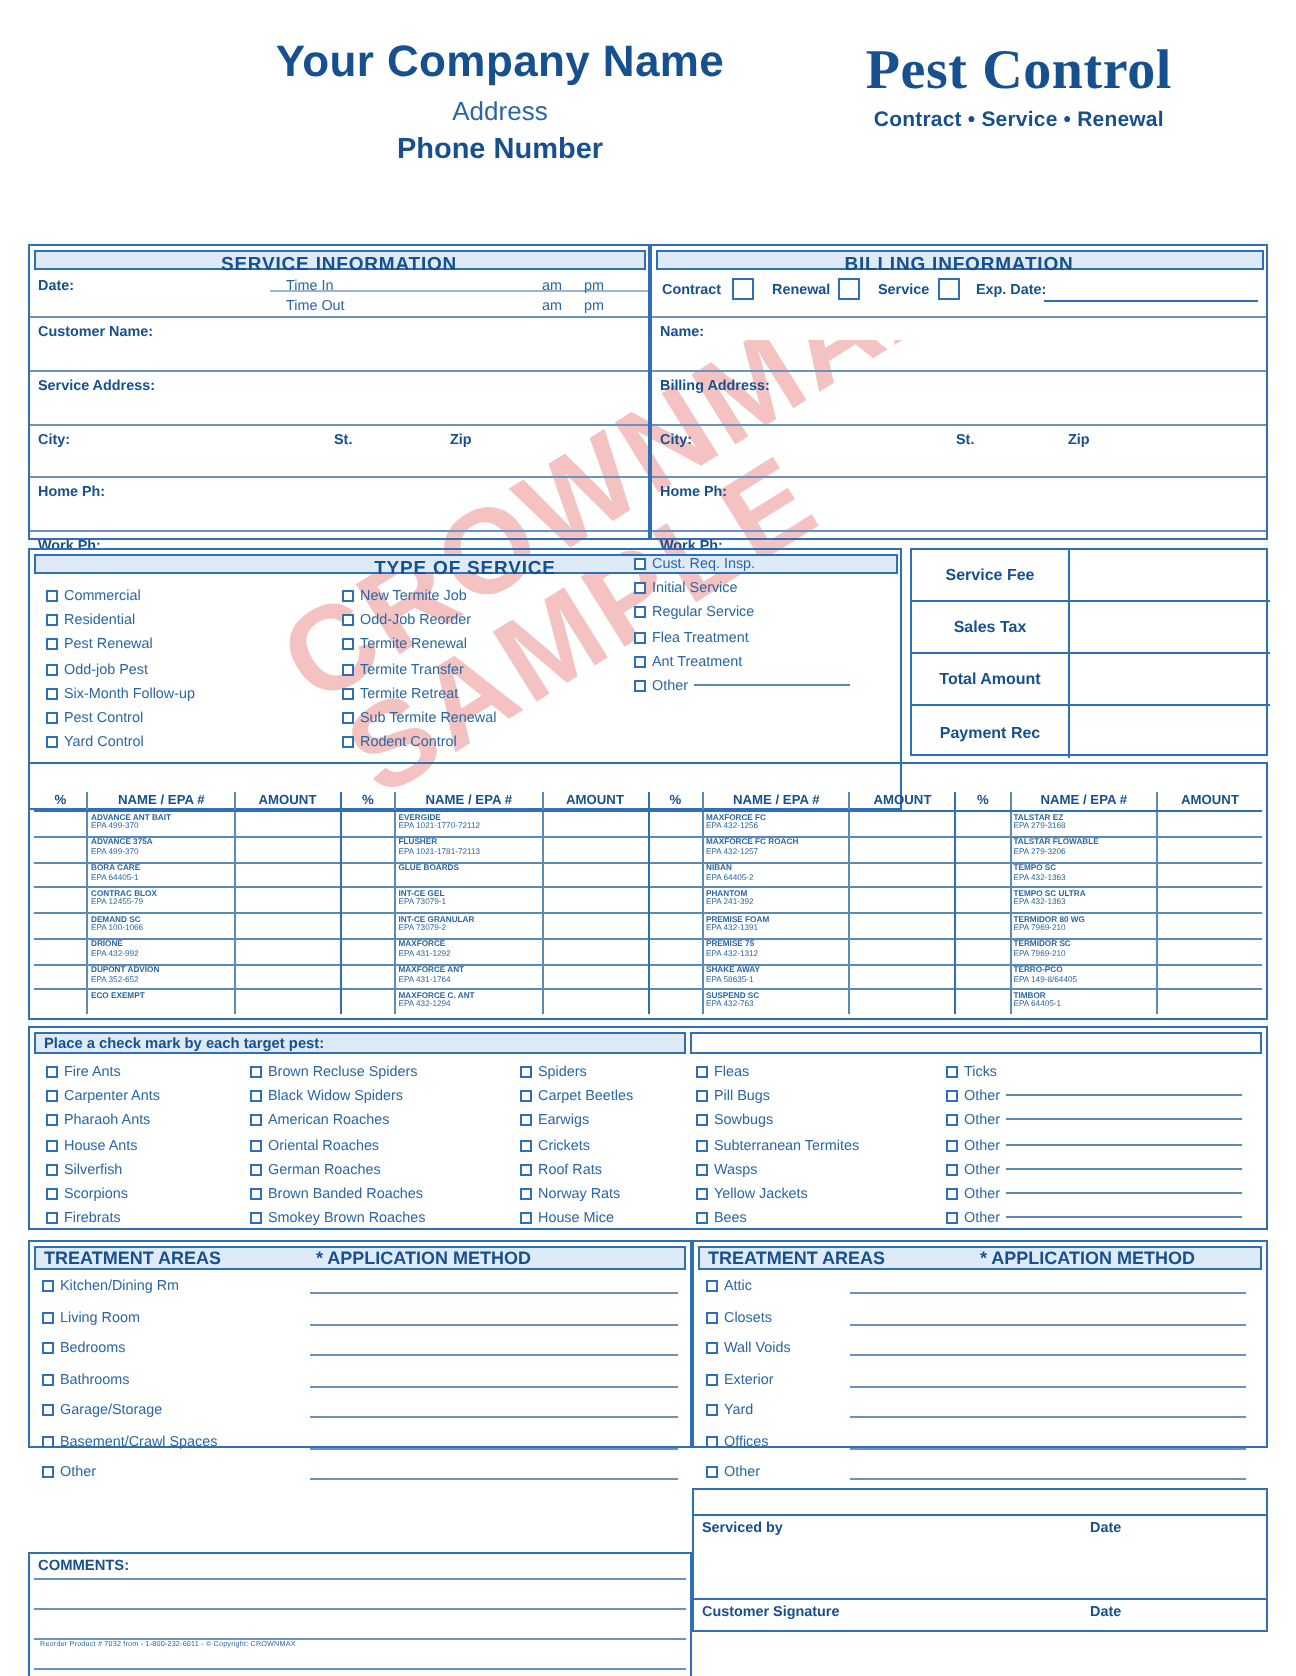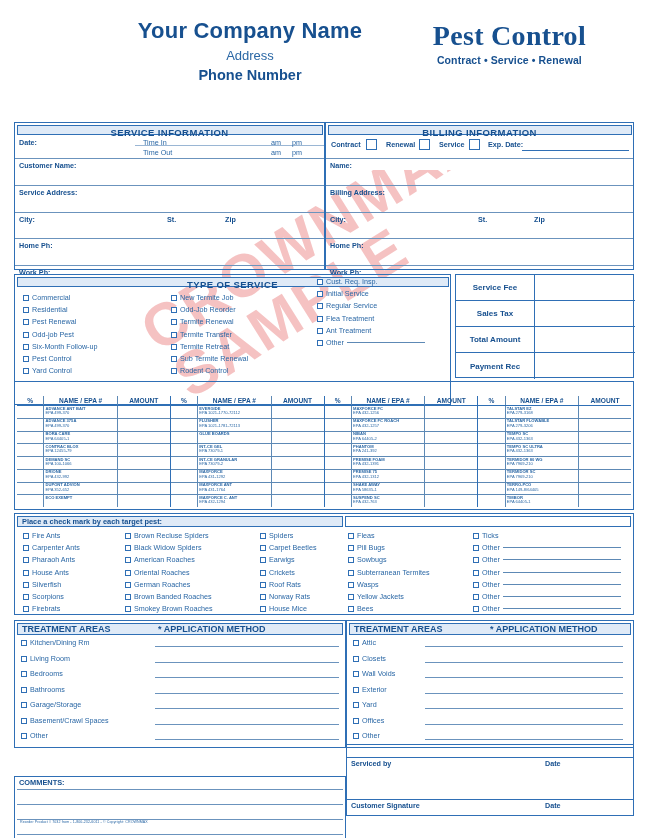--- a/index.html
+++ b/index.html
@@ -96,21 +96,21 @@
   
   .pests { position:absolute; left:14px; top:513px; width:620px; height:102px; border:1.4px solid #2f6fb5; z-index:6; }
   .pests-hdr { position:absolute; left:2px; top:2px; width:326px; height:11px; border:1.2px solid #2f6fb5;
                background:#dfeaf7; font-size:7.4px; font-weight:bold; color:#17508f; padding-left:4px; line-height:10px; }
   .pests-blank { position:absolute; left:330px; top:2px; right:2px; height:11px; border:1.2px solid #2f6fb5; background:#fff; }
   .pcol { position:absolute; top:16px; }
   .pitem { font-size:7.2px; color:#2a67a5; line-height:12.2px; white-space:nowrap; }
   .oline { display:inline-block; border-bottom:1.1px solid #5d89b5; height:6px; vertical-align:2px; }
 
   
-  .ta { position:absolute; top:620px; height:128px; border:1.4px solid #2f6fb5; z-index:6; }
+  .ta { position:absolute; top:620px; height:104px; border:1.4px solid #2f6fb5; z-index:6; }
   .ta-l { left:14px; width:332px; }
   .ta-r { left:346px; width:288px; }
   .ta-hdr { position:absolute; left:2px; top:2px; right:2px; height:12px; border:1.2px solid #2f6fb5; background:#dfeaf7; }
   .ta-hdr .t1 { position:absolute; left:4px; top:0; font-size:9px; font-weight:bold; color:#17508f; line-height:11px; }
   .ta-hdr .t2 { position:absolute; top:0; font-size:9px; font-weight:bold; color:#17508f; line-height:11px; }
   .ta-item { position:absolute; font-size:7.2px; color:#2a67a5; white-space:nowrap; }
   .ta-rule { position:absolute; border-bottom:1.2px solid #6b93bd; }
 
   
   .cm { position:absolute; left:14px; top:744px; width:332px; height:84px; border:1.4px solid #2f6fb5; z-index:6;margin-top:32px; }

